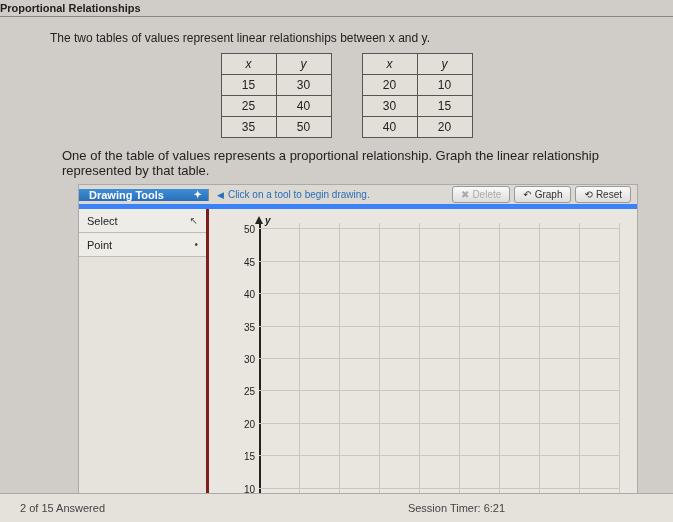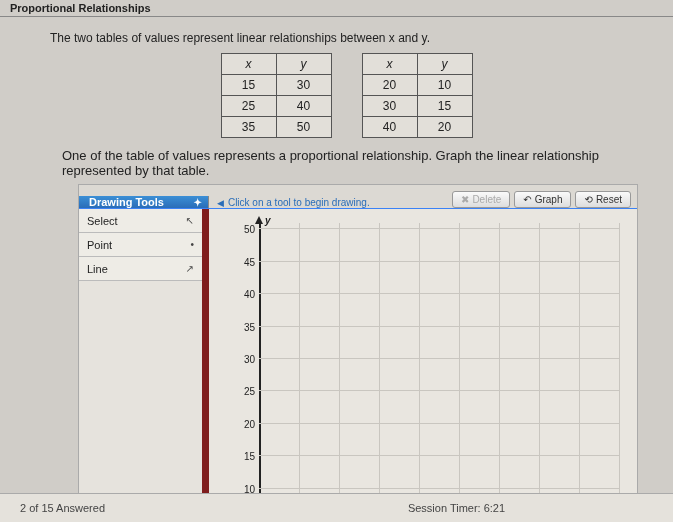--- a/index.html
+++ b/index.html
@@ -6,21 +6,21 @@
     body {
       font-family: Arial, sans-serif;
       background: #d0cdc8;
       width: 673px;
       height: 522px;
       overflow: hidden;
       font-size: 12px;
       color: #222;
     }
     .page-header {
-      padding: 2px 10px;
+      padding: 2px 0;
       font-size: 11px;
       font-weight: bold;
       border-bottom: 1px solid #888;
     }
     .content {
       padding: 8px 30px 0 50px;
     }
     .instruction {
       font-size: 12px;
       margin: 6px 0 8px 0;
@@ -51,23 +51,23 @@
       margin: 6px 12px;
     }
     .graph-container {
       margin-left: 28px;
       width: 560px;
       border: 1px solid #aaa;
       background: #dcd9d3;
     }
     .graph-toolbar {
       display: flex;
-      align-items: flex-end;
+      align-items: center;
       height: 24px;
-      border-bottom: 1px solid #3b82f6;
+      border-bottom: 5px solid #3b82f6;
     }
     .tools-header {
       width: 130px;
       background: linear-gradient(#3b8fd6, #2a6db8);
       color: #fff;
       font-size: 11px;
       font-weight: bold;
       display: flex;
       align-items: center;
       padding-left: 10px;
@@ -109,21 +109,21 @@
       gap: 3px;
       color: #333;
     }
     .abtn.disabled { color: #aaa; }
     .graph-body {
       display: flex;
       height: 290px;
     }
     .tool-list {
       width: 130px;
-      border-right: 7px solid #7f1d1d;
+      border-right: 3px solid #7f1d1d;
       background: #e6e3dd;
     }
     .tool-item {
       height: 24px;
       border-bottom: 1px solid #bbb;
       display: flex;
       align-items: center;
       justify-content: space-between;
       padding: 0 8px;
       font-size: 11px;
@@ -284,24 +284,20 @@
     </div>
     <div class="graph-body">
       <div class="tool-list">
         <div class="tool-item">
           <span>Select</span>
           <span class="tool-icon">↖</span>
         </div>
         <div class="tool-item">
           <span>Point</span>
           <span class="tool-icon">•</span>
-        </div>
-        <div class="tool-item">
-          <span>Line</span>
-          <span class="tool-icon">↗</span>
         </div>
       </div>
       <div class="canvas-area">
         <div class="axis-label-y">y</div>
         <div class="grid">
           <div class="arrow-up"></div>
           <div class="vline axis-y" style="left:0"></div>
           <div class="vline" style="left:11.1%"></div>
           <div class="vline" style="left:22.2%"></div>
           <div class="vline" style="left:33.3%"></div>

